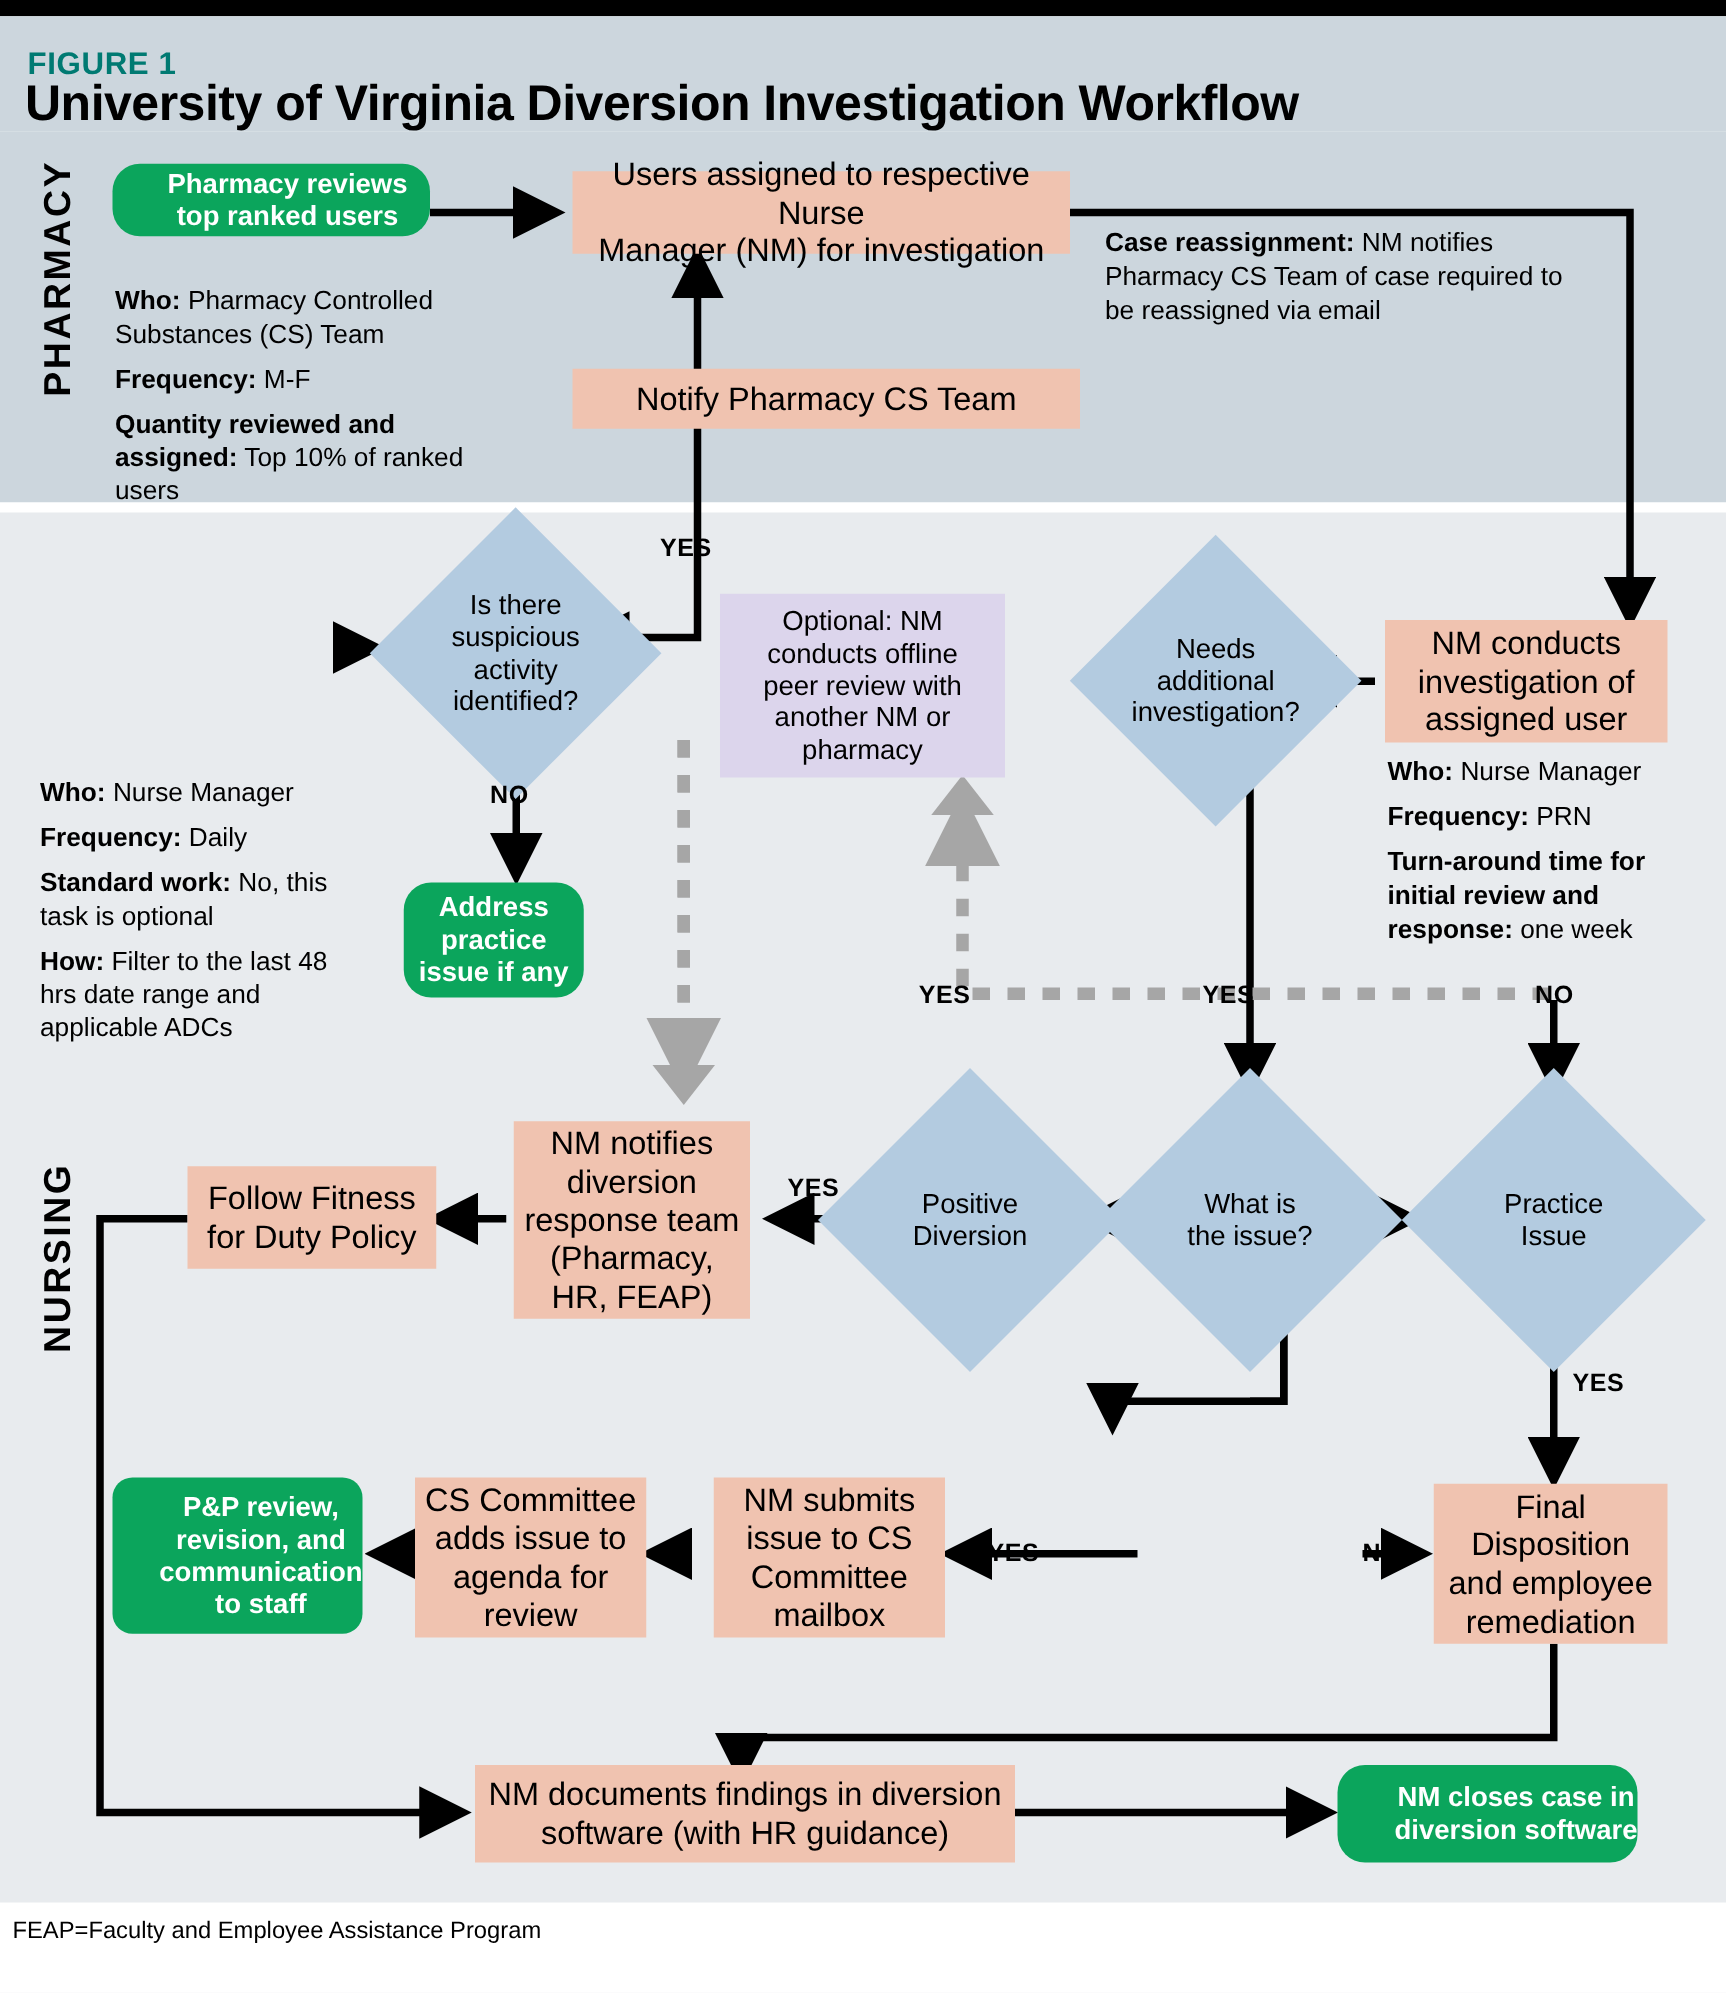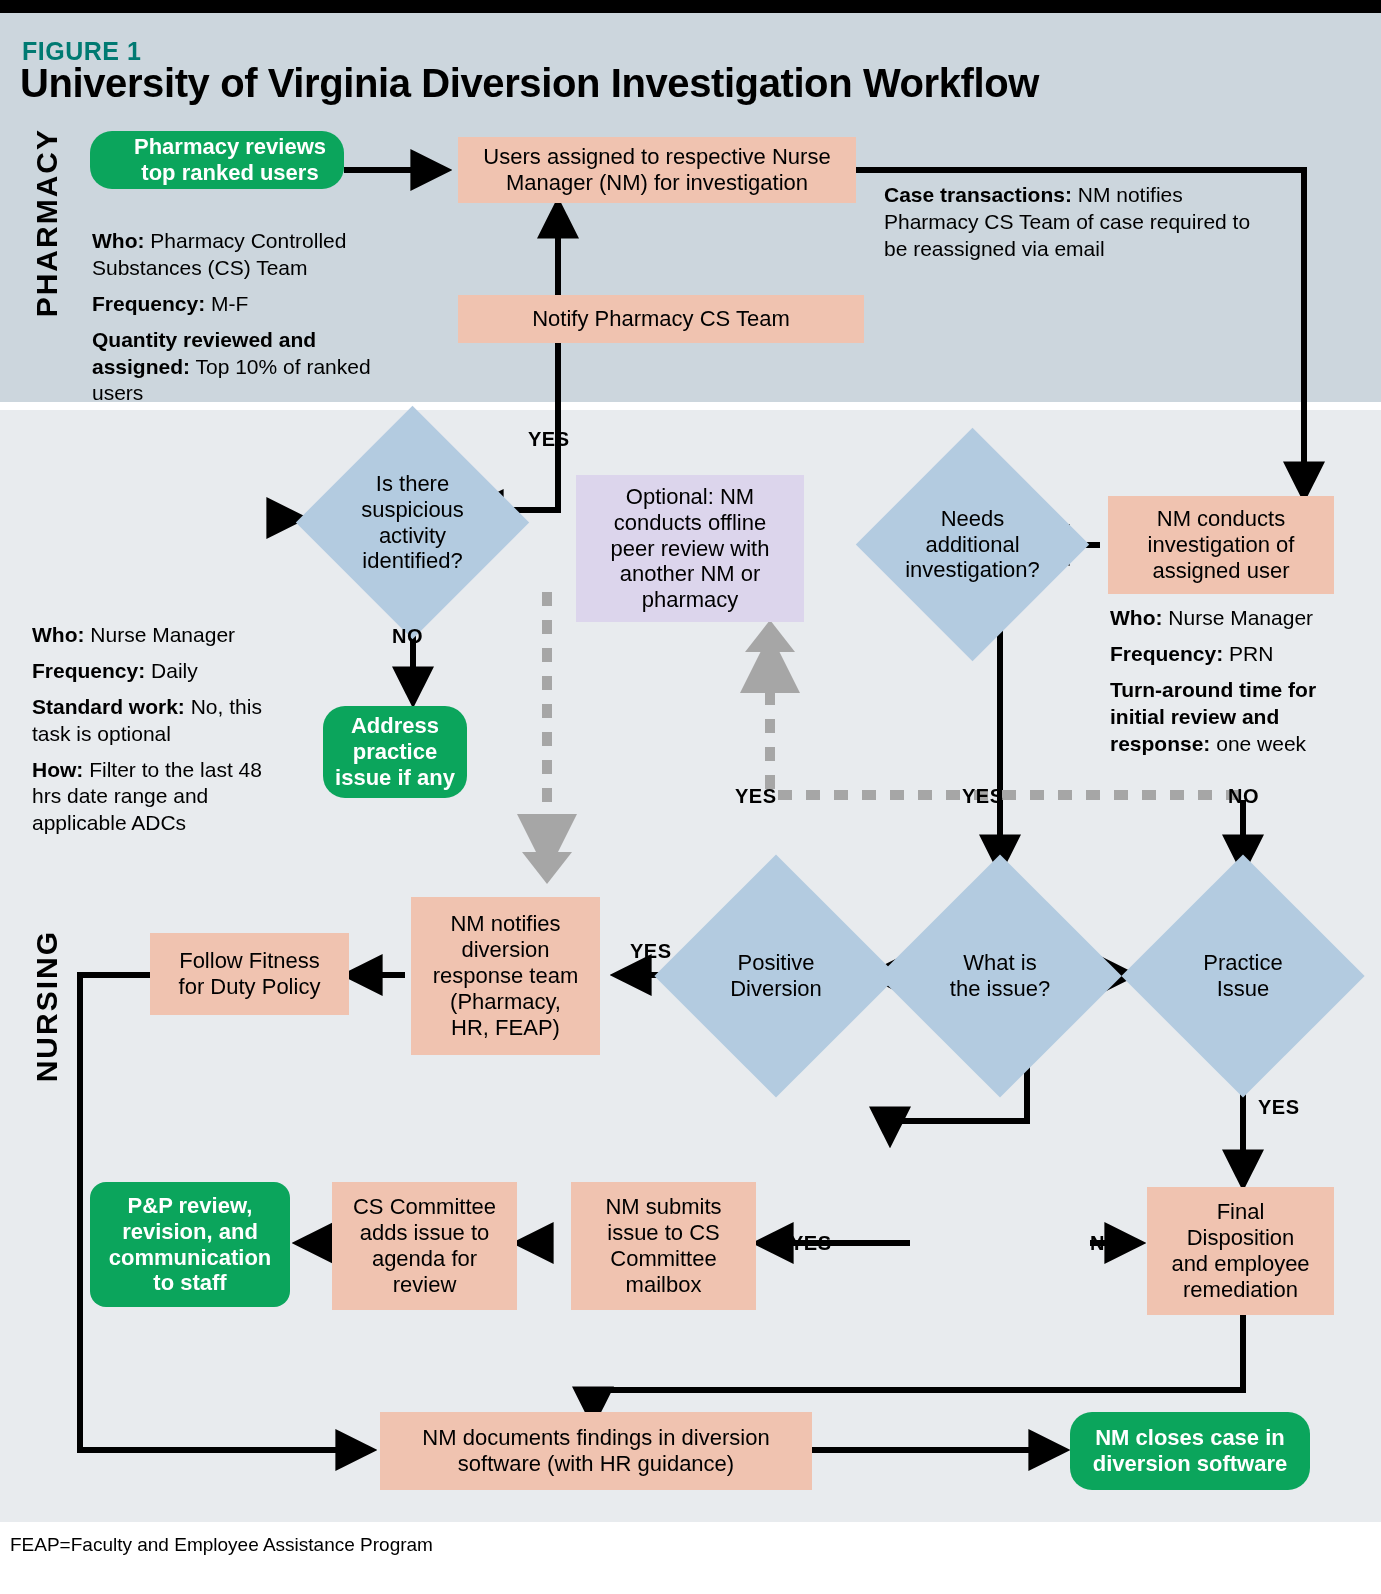--- a/index.html
+++ b/index.html
@@ -13,24 +13,24 @@
 
   .band-pharmacy{position:absolute;left:0;top:105px;width:1381px;height:297px;background:#ccd6dd;}
   .band-gap{position:absolute;left:0;top:402px;width:1381px;height:8px;background:#ffffff;}
   .band-nursing{position:absolute;left:0;top:410px;width:1381px;height:1112px;background:#e8ebee;}
 
   .vlabel{position:absolute;font-weight:bold;color:#000;writing-mode:vertical-rl;transform:rotate(180deg);letter-spacing:2px;}
   .vlabel-pharmacy{left:30px;top:128px;font-size:30px;}
   .vlabel-nursing{left:30px;top:930px;font-size:30px;}
 
   .node{position:absolute;box-sizing:border-box;display:flex;align-items:center;justify-content:center;text-align:center;line-height:1.18;}
-  .salmon{background:#f0c3b0;color:#000;font-size:22px;}
+  .salmon{background:#f0c3b0;color:#000;font-size:26px;}
   .purple{background:#dcd5ec;color:#000;font-size:22px;}
   .green{background:#0ba55c;color:#ffffff;font-weight:bold;font-size:22px;border-radius:22px;}
-  .green-sm{border-radius:16px;}
+  .green-sm{border-radius:16px;justify-content:flex-end;}
 
   .diamond{position:absolute;}
   .diamond .dshape{position:absolute;inset:0;background:#b3cbe0;transform:rotate(45deg);}
   .diamond .dtext{position:absolute;inset:0;display:flex;align-items:center;justify-content:center;text-align:center;font-size:22px;line-height:1.18;color:#000;z-index:2;}
 
   .info{position:absolute;font-size:21px;line-height:1.28;color:#000;}
   .info b{font-weight:bold;}
   .info p{margin:0 0 9px 0;}
 
   .yeslab{position:absolute;font-size:20px;font-weight:bold;color:#000;letter-spacing:0.5px;}
@@ -137,21 +137,21 @@
   <div class="node salmon" style="left:458px;top:137px;width:398px;height:66px;">
     <span style="white-space:pre-line">Users assigned to respective Nurse
 Manager (NM) for investigation</span>
   </div>
 
   <div class="node salmon" style="left:458px;top:295px;width:406px;height:48px;">
     <span style="white-space:pre-line">Notify Pharmacy CS Team</span>
   </div>
 
   <div class="info" style="left:884px;top:182px;width:378px;">
-    <p><b>Case transactions:</b><span> NM notifies Pharmacy CS Team of case required to be reassigned via email</span></p>
+    <p><b>Case reassignment:</b><span> NM notifies Pharmacy CS Team of case required to be reassigned via email</span></p>
   </div>
 
   <div class="info" style="left:92px;top:228px;width:300px;">
     <p><b>Who:</b><span> Pharmacy Controlled Substances (CS) Team</span></p>
     <p><b>Frequency:</b><span> M-F</span></p>
     <p><b>Quantity reviewed and assigned:</b><span> Top 10% of ranked users</span></p>
   </div>
 
 
   <div class="diamond" style="left:330px;top:440px;width:165px;height:165px;">

